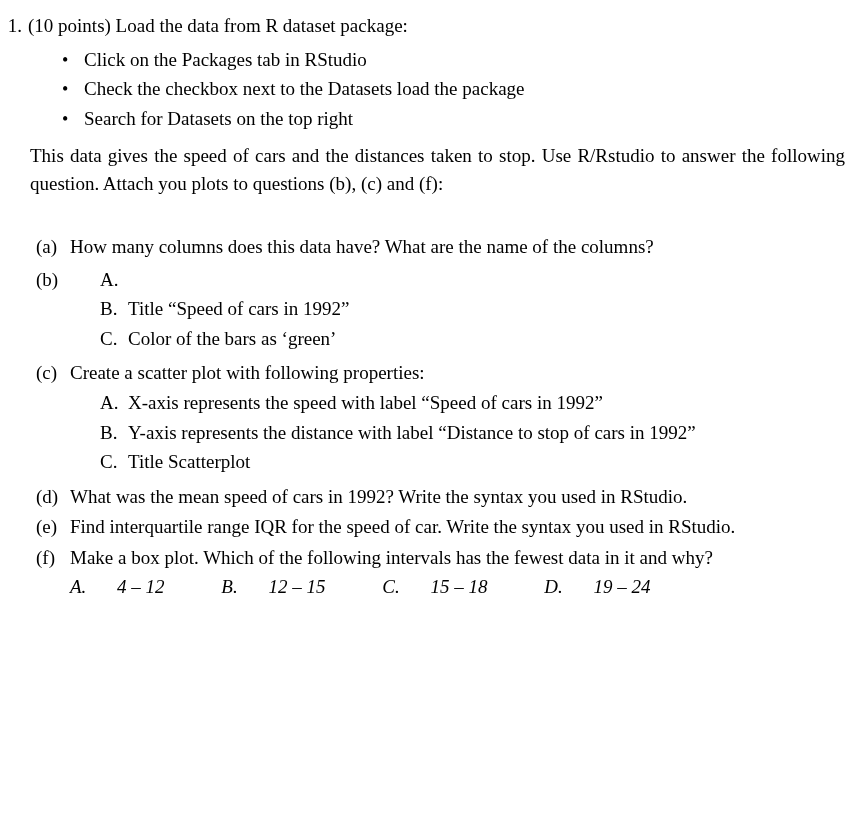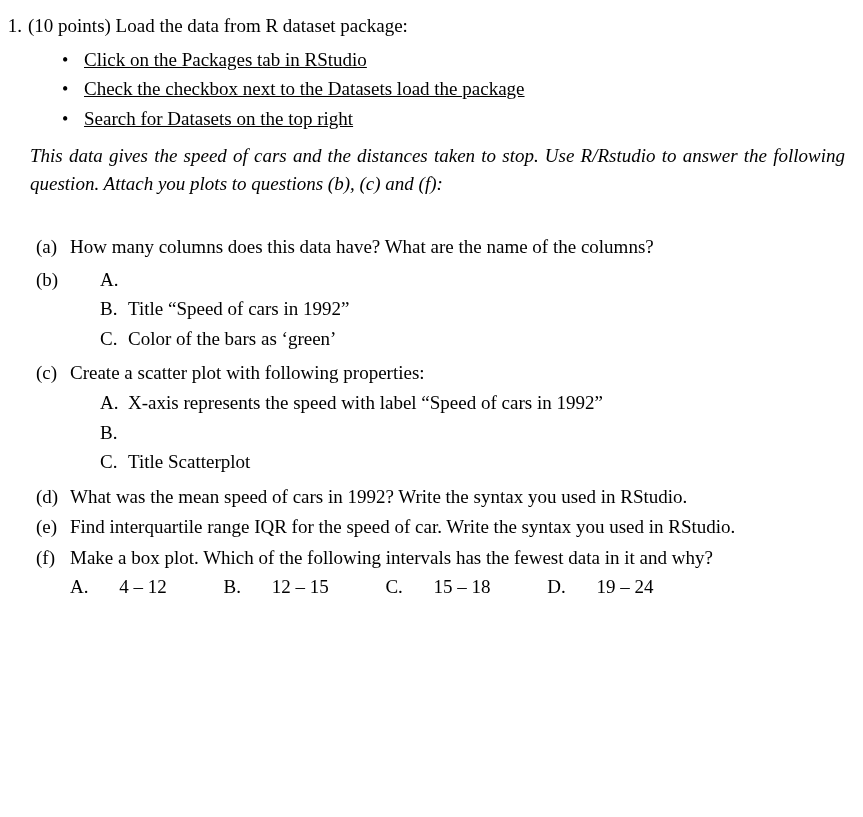--- a/index.html
+++ b/index.html
@@ -41,26 +41,24 @@
       text-align: justify;
     }
     .bullet-list li::before {
       content: "•";
       font-size: 18px;
       width: 22px;
       flex-shrink: 0;
     }
     .bullet-body {
       flex: 1;
-      text-decoration: underline;
     }
     .followup {
       margin: 10px 0 0 30px;
       text-align: justify;
-      font-style: italic;
     }
     .subparts {
       margin: 36px 0 0 36px;
       list-style: none;
     }
     .subparts > li {
       display: flex;
       align-items: baseline;
       margin-bottom: 3px;
       text-align: justify;
@@ -80,20 +78,21 @@
       display: flex;
       align-items: baseline;
       margin-bottom: 2px;
     }
     .letter-label {
       width: 28px;
       flex-shrink: 0;
     }
     .choices {
       margin-top: 2px;
+      font-style: italic;
     }
     .choices span {
       margin-right: 26px;
     }
   </style>
 </head>
 <body>
 
 <div class="question-row">
   <div class="q-number">1.</div>
@@ -146,20 +145,21 @@
     <span class="sub-label">(c)</span>
     <div class="sub-body">
       <span>Create a scatter plot with following properties:</span>
       <ul class="letter-list">
         <li>
             <span class="letter-label">A.</span>
             <span>X-axis represents the speed with label “Speed of cars in 1992”</span>
           </li>
         <li>
             <span class="letter-label">B.</span>
+            <span>Y-axis represents the distance with label “Distance to stop of cars in 1992”</span>
           </li>
         <li>
             <span class="letter-label">C.</span>
             <span>Title Scatterplot</span>
           </li>
       </ul>
     </div>
   </li>
 
   <li>

